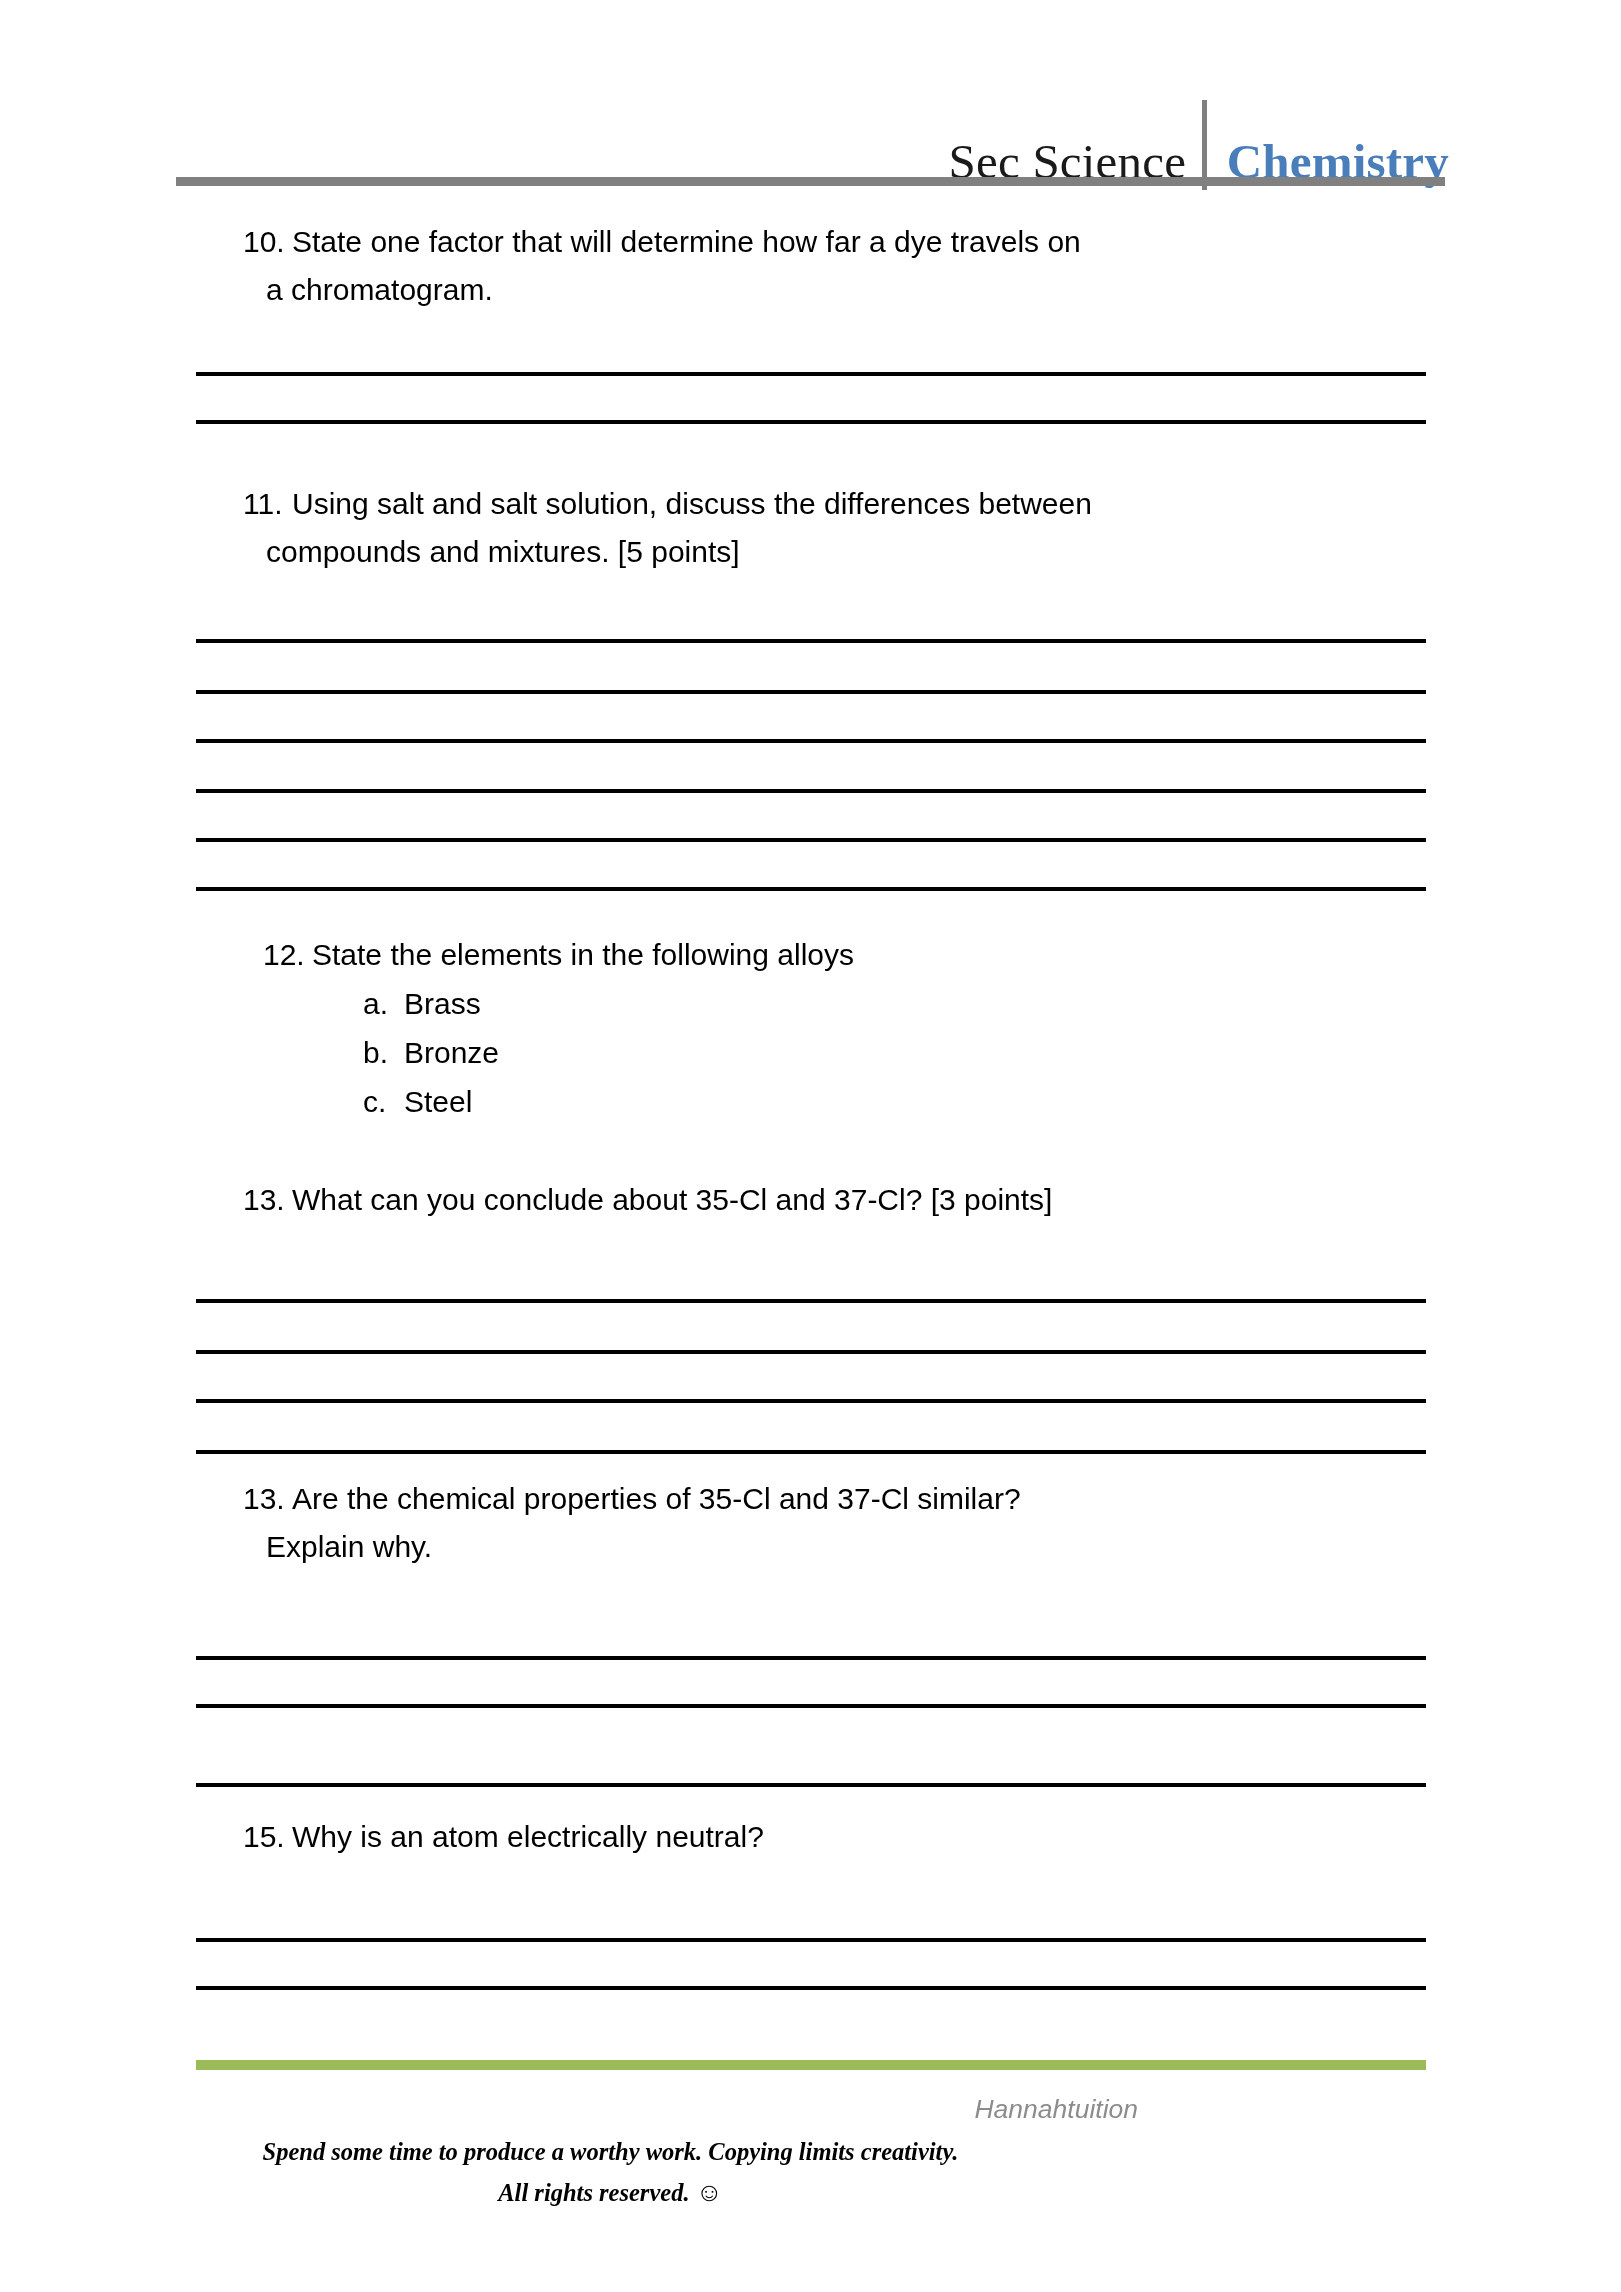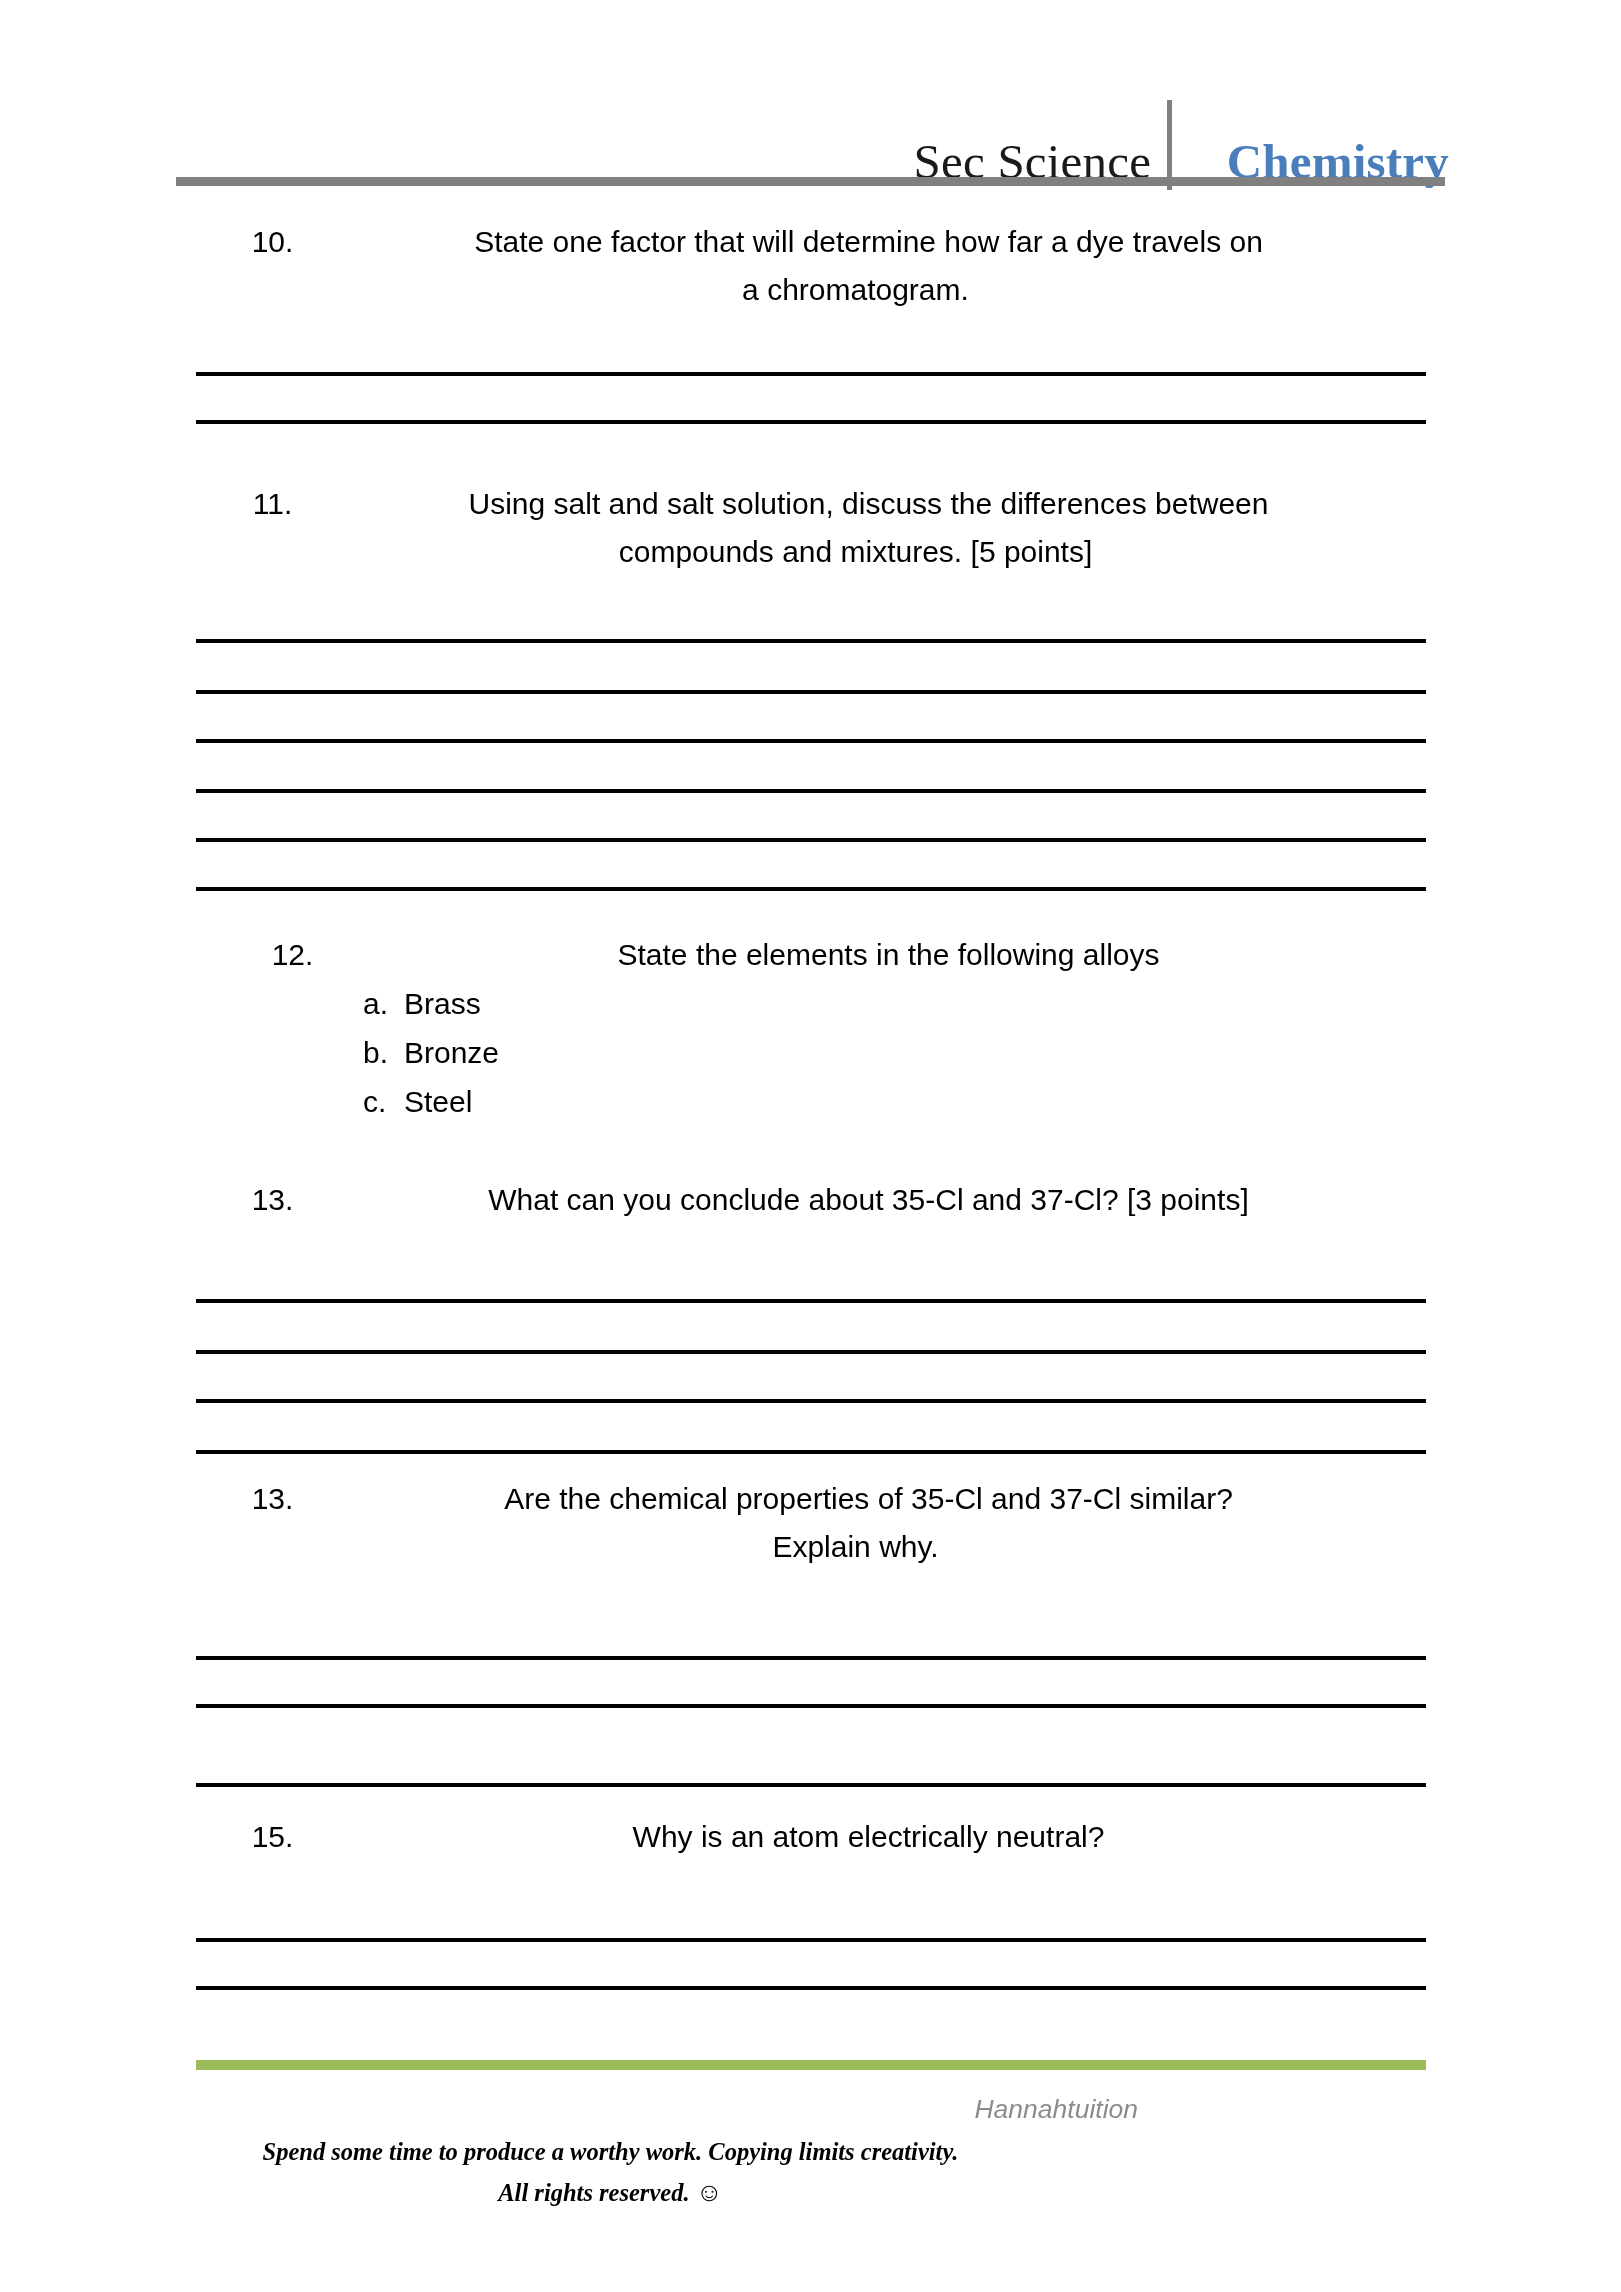--- a/index.html
+++ b/index.html
@@ -54,44 +54,42 @@
     height: 90px;
     background: #808080;
     margin-bottom: -3.9px;
   }
   .header-title-right {
     font-family: "Liberation Serif", serif;
     font-size: 49px;
     font-weight: bold;
     line-height: 1;
     color: #4a7ebb;
-    padding-left: 7px;
+    padding-left: 20px;
     letter-spacing: 0.2px;
     white-space: nowrap;
-    margin-left: 48px;
   }
   .header-rule {
     position: absolute;
     left: 176px;
     top: 116px;
     width: 1269px;
     height: 8.8px;
     background: #808080;
   }
 
   .qblock { position: absolute; left: 0; width: 1621px; }
 
   .qrow {
     position: relative;
     padding-left: 243px;
     padding-right: 176px;
     font-size: 30px;
     line-height: 48px;
     color: #000000;
-    text-align: center;
   }
   .qnum {
     position: absolute;
     left: 243px;
     top: 0;
     width: 59px;
     font-size: 30px;
     line-height: 48px;
   }
 

